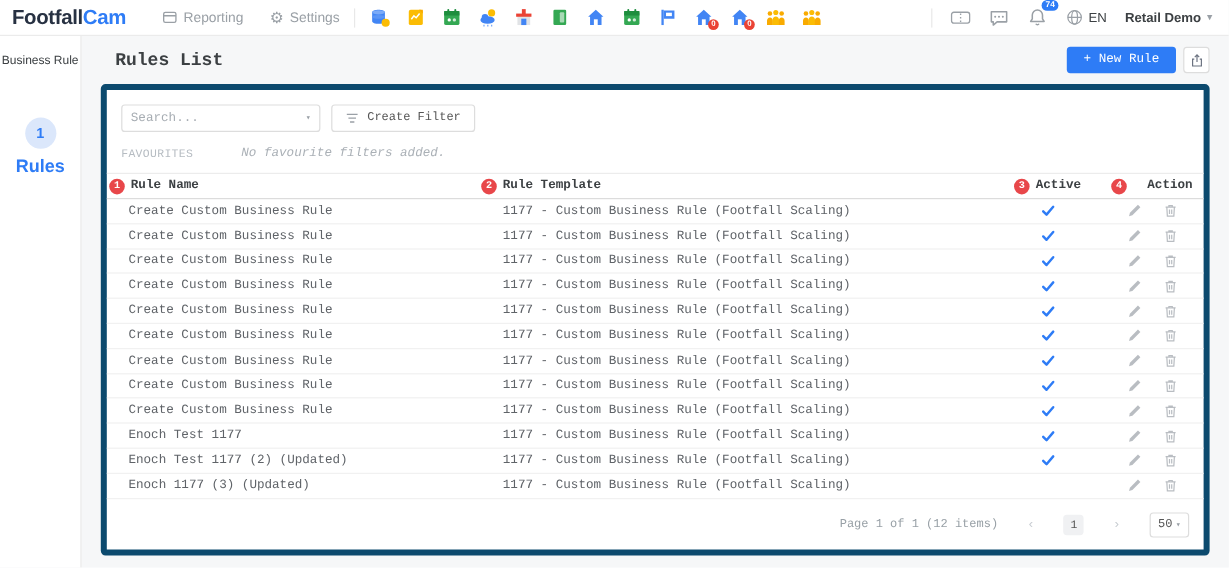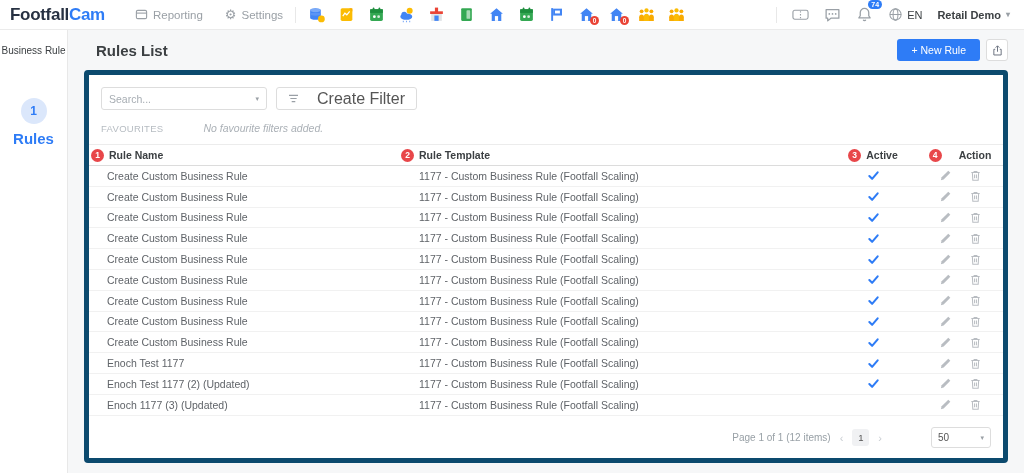--- a/index.html
+++ b/index.html
@@ -29,37 +29,37 @@
   .lang { display:flex; align-items:center; gap:4px; font-size:11px; color:#3c4043; cursor:pointer; }
   .account { display:flex; align-items:center; gap:5px; font-size:11px; color:#3c4043; font-weight:bold; cursor:pointer; }
   .chev { color:#9aa0a6; font-size:8px; }
   
   .body-row { display:flex; height:443px; }
   .sidebar { width:68px; background:#fff; border-right:1px solid #e8e8e8; text-align:center; flex-shrink:0; }
   .sidebar-title { font-size:10px; font-weight:normal; color:#3c4043; margin-top:15px; white-space:nowrap; }
   .count-circle { width:26px; height:26px; border-radius:50%; background:#dbe7fb; color:#2e7cf6; font-size:12px;
     font-weight:bold; display:flex; align-items:center; justify-content:center; margin:42px auto 6px; cursor:pointer; }
   .count-label { color:#2e7cf6; font-size:15px; font-weight:bold; cursor:pointer; }
-  .main { flex:1; padding:0 16px; display:flex; flex-direction:column; min-width:0; }
+  .main { flex:1; padding:0 16px; display:flex; flex-direction:column; min-width:0;font-family:Liberation Mono, monospace; }
   .main-header { display:flex; align-items:center; justify-content:space-between; height:40px; padding-left:12px; }
   .page-title { font-size:15px; font-weight:bold; color:#3c4043; }
   .header-actions { display:flex; gap:6px; align-items:flex-start;margin-left:41px; }
   .btn-primary { background:#2e7cf6; color:#fff; font-size:10.5px; border:none; border-radius:3px; height:22px;
     padding:0 14px; cursor:pointer; font-family:inherit; }
   .btn-icon { width:22px; height:22px; background:#fff; border:1px solid #ddd; border-radius:3px;
     display:flex; align-items:center; justify-content:center; cursor:pointer; }
   
   .card { background:#fff; border:5px solid #0c4a6e; border-radius:4px; flex:1; margin-bottom:10px;
     display:flex; flex-direction:column; }
   .filter-row { display:flex; gap:9px; padding:12px 12px 10px; }
   .search-box { width:166px; height:23px; border:1px solid #ddd; border-radius:3px; display:flex; align-items:center; padding:0 7px; }
   .search-box input { border:none; outline:none; flex:1; font-size:10.5px; color:#555; font-family:inherit; background:transparent; min-width:0; }
   .search-box input::placeholder { color:#a7adb3; }
-  .btn-filter { height:23px; border:1px solid #ddd; background:#fff; border-radius:3px; font-size:16px; color:#555;
-    display:flex; align-items:center; gap:18px; padding:0 11px; cursor:pointer; font-family:inherit; }
+  .btn-filter { height:23px; border:1px solid #ddd; background:#fff; border-radius:3px; font-size:10px; color:#555;
+    display:flex; align-items:center; gap:7px; padding:0 11px; cursor:pointer; font-family:inherit; }
   .fav-row { display:flex; align-items:center; padding:2px 12px 10px; }
   .fav-label { font-size:9.5px; color:#b6bcc2; letter-spacing:.3px; }
   .fav-empty { font-size:10.5px; color:#aab0b6; font-style:italic; margin-left:40px; }
   
   .thead { display:flex; border-top:1px solid #ececec; border-bottom:1px solid #dcdcdc; height:22px; align-items:center; }
   .th { font-size:10.5px; font-weight:bold; color:#3c4043; display:flex; align-items:center; gap:5px; }
   .num-badge { width:13px; height:13px; border-radius:50%; background:#e8474a; color:#fff; font-size:8.5px; font-weight:bold;
     display:inline-flex; align-items:center; justify-content:center; flex-shrink:0; }
   .col-name { width:312px; }
   .th.col-name { padding-left:2px; }
@@ -67,27 +67,27 @@
   .col-template { flex:1; }
   .td.col-template { padding-left:18px; }
   .col-active { width:88px; display:flex; justify-content:center; }
   .col-action { width:86px; display:flex; justify-content:center; gap:17px; }
   .trow { display:flex; align-items:center; height:20.8px; border-bottom:1px solid #f1f1f1; font-size:10.5px; color:#5f6368; }
   .td { overflow:hidden; white-space:nowrap; }
   .check-ic { width:13px; height:13px; display:block; }
   .act-btn { width:13px; height:13px; cursor:pointer; display:flex; }
   .act-btn svg { width:13px; height:13px; }
   
-  .pagination { margin-top:auto; display:flex; justify-content:flex-end; align-items:center; gap:9px; padding:8px 12px 10px;
+  .pagination { margin-top:auto; display:flex; justify-content:flex-end; align-items:center; gap:24px; padding:8px 12px 10px;
     font-size:10px; color:#98a0a6; }
   .page-chev { color:#c8cdd2; font-size:11px; cursor:pointer; }
   .page-box { background:#f0f1f3; border-radius:3px; min-width:17px; height:17px; display:flex; align-items:center;
     justify-content:center; color:#555; cursor:pointer; font-size:9.5px; }
-  .size-select { border:1px solid #ddd; border-radius:3px; height:21px; width:60px; display:flex; align-items:center;
-    justify-content:space-between; padding:0 6px; color:#555; cursor:pointer; background:#fff; font-size:10px;margin-left:40px; }
+  .size-select { border:1px solid #ddd; border-radius:3px; height:21px; width:33px; display:flex; align-items:center;
+    justify-content:space-between; padding:0 6px; color:#555; cursor:pointer; background:#fff; font-size:10px; }
 </style>
 </head>
 <body>
 
 <div class="topbar">
   <div class="logo">
     <span class="logo-1">Footfall</span><span class="logo-2">Cam</span>
   </div>
   <div class="topnav">
     <div class="nav-item">

